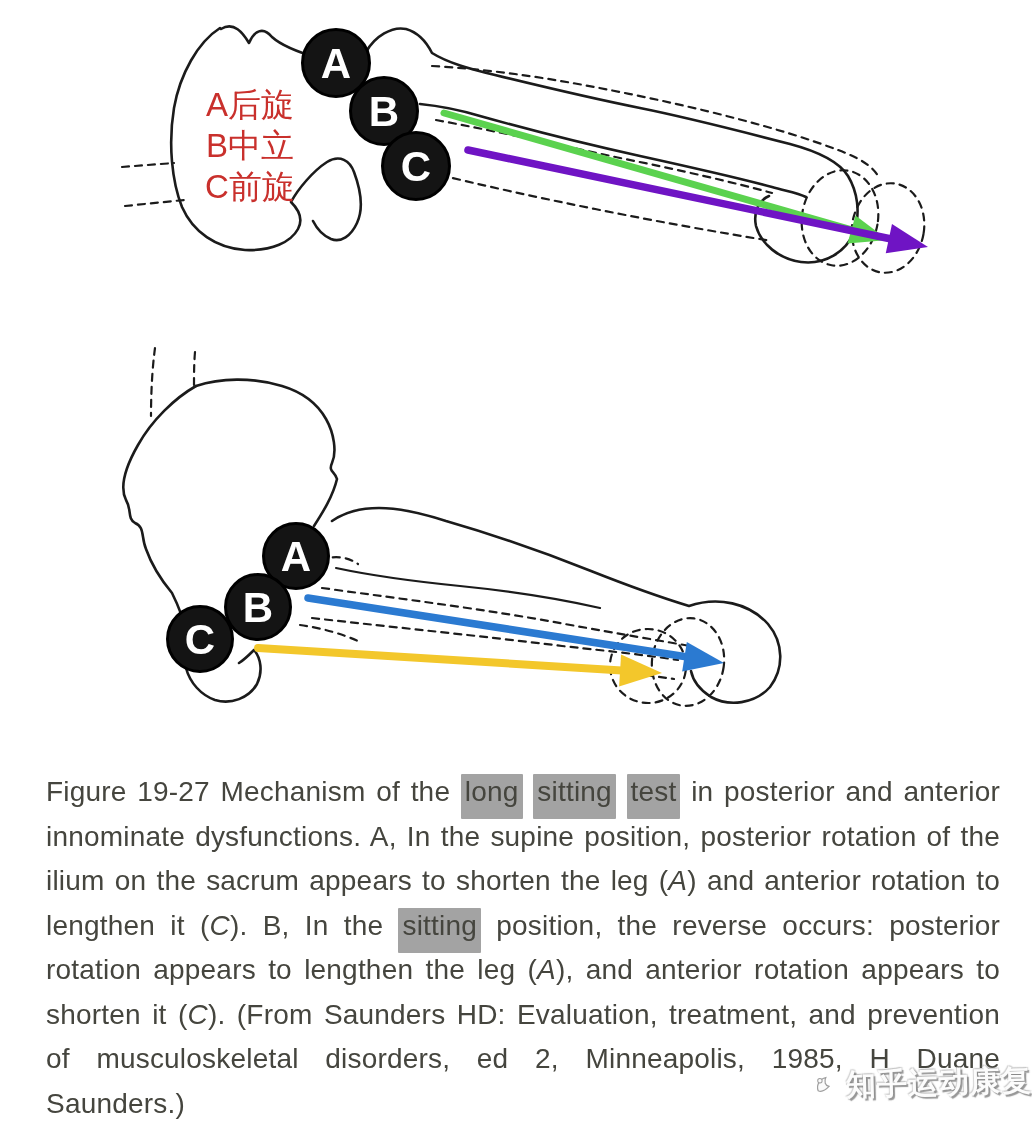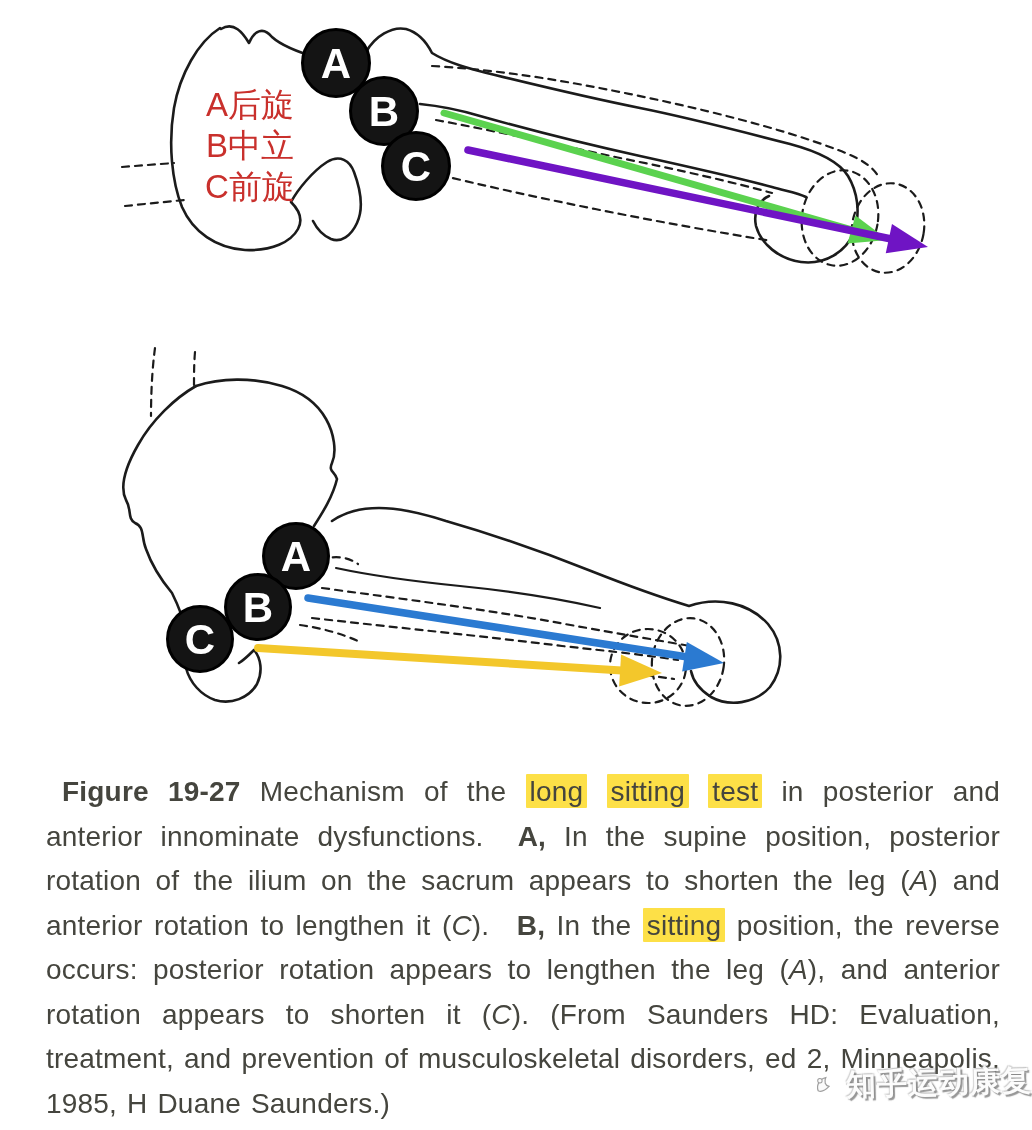--- a/index.html
+++ b/index.html
@@ -16,23 +16,23 @@
   .annotation{
     position:absolute;left:197px;top:84px;width:106px;
     color:#c9302c;font-size:33px;font-weight:400;line-height:41px;
     text-align:center;letter-spacing:0px;white-space:nowrap;
   }
   .caption{
     position:absolute;left:46px;top:770px;width:954px;
     font-size:28px;line-height:44.5px;color:#45453e;
     text-align:justify;letter-spacing:0.2px;word-spacing:2px;
   }
-  .caption .b{font-weight:700;margin-left:16px;}
+  .caption .b{font-weight:400;}
   .caption .i{font-style:italic;}
-  .caption .hl{background:#fde047;padding:2px 4px 1px 4px;border-radius:1px;}
+  .caption .hl{background:#a3a3a3;padding:2px 4px 12px 4px;border-radius:1px;}
   .watermark{
     position:absolute;left:814px;top:1060px;height:46px;
     display:flex;align-items:center;gap:2px;
     transform:rotate(-1.5deg);opacity:0.95;
   }
   .watermark .wm-text{
     font-size:30px;font-weight:700;letter-spacing:1px;color:#fcfcfc;
     text-shadow:2px 2px 1px rgba(110,110,110,0.75),
                -1px -1px 1px rgba(170,170,170,0.55),
                 1px -1px 1px rgba(150,150,150,0.4);

